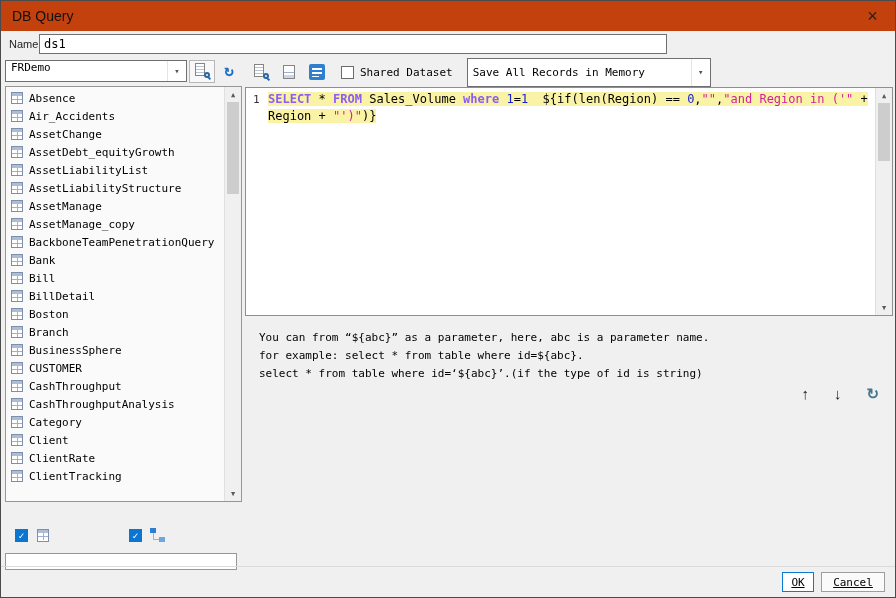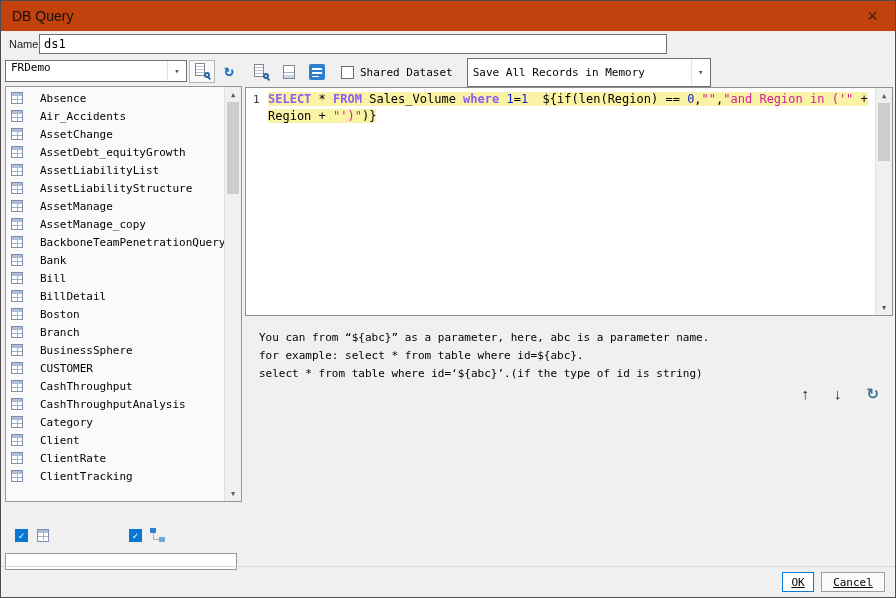--- a/index.html
+++ b/index.html
@@ -27,21 +27,21 @@
   .tool-btn{width:26px;height:23px;margin-left:2px;box-sizing:border-box;border:1px solid #b7b7b7;background:#f8f8f8;
     display:flex;align-items:center;justify-content:center;}
   .flat-btn{width:26px;height:23px;margin-left:1px;display:flex;align-items:center;justify-content:center;
     border:none;background:transparent;}
   .refresh-glyph{color:#1b6fc4;font-size:16px;font-weight:bold;line-height:1;}
 
   .table-list-box{position:absolute;top:27px;left:0;width:237px;height:416px;box-sizing:border-box;
     border:1px solid #979797;background:#fafafa;display:flex;}
   .list-items{flex:1;overflow:hidden;padding-top:2px;}
   .list-item{height:18px;display:flex;align-items:center;padding-left:5px;font-size:11px;white-space:nowrap;}
-  .list-label{margin-left:17px;}
+  .list-label{margin-left:6px;}
   .tbl-icon{width:12px;height:12px;flex:0 0 12px;box-sizing:border-box;border:1px solid #7e8fae;
     background:linear-gradient(#aebdd6,#aebdd6) 0 0/10px 3px no-repeat,
                linear-gradient(#9fb0cc,#9fb0cc) 0 6px/10px 1px no-repeat,
                linear-gradient(#9fb0cc,#9fb0cc) 5px 0/1px 10px no-repeat,#fff;}
 
   .vscroll{width:16px;background:#f0f0f0;border-left:1px solid #e0e0e0;display:flex;flex-direction:column;align-items:center;}
   .scroll-arrow{height:15px;width:100%;display:flex;align-items:center;justify-content:center;font-size:7px;color:#5a5a5a;}
   .scroll-thumb{width:12px;background:#cdcdcd;}
   .scroll-spacer{flex:1;}
 

